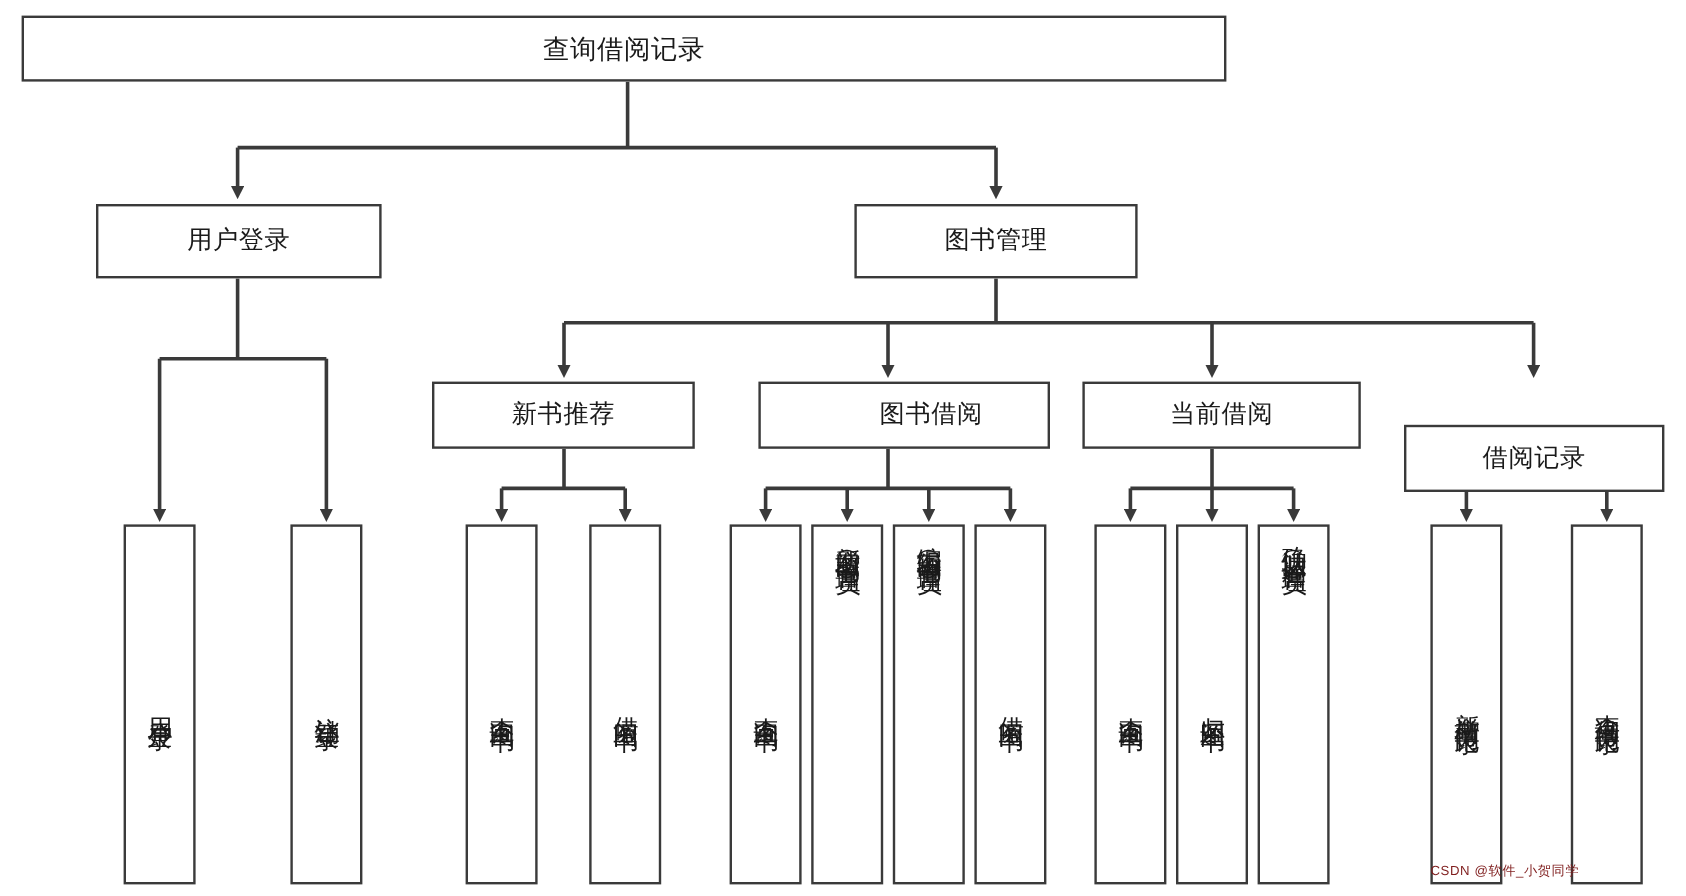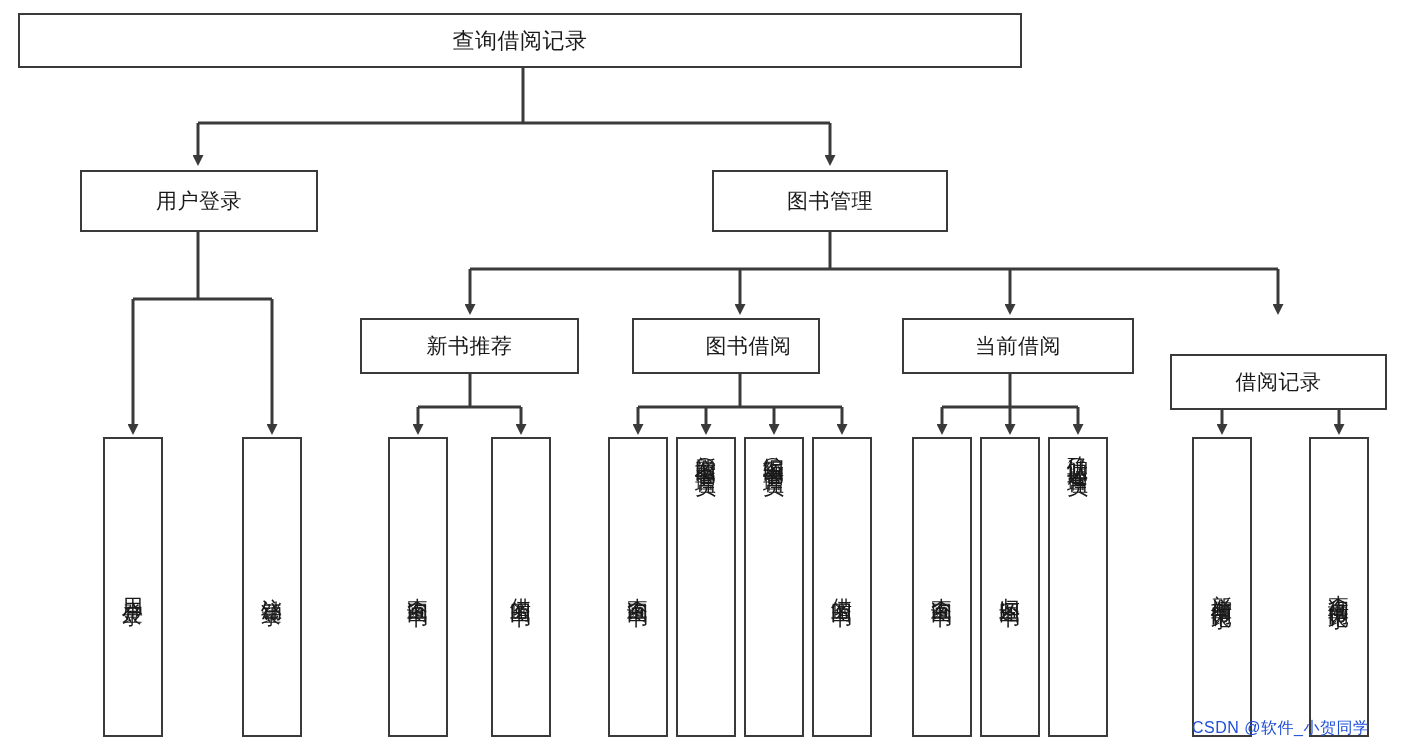--- a/index.html
+++ b/index.html
@@ -57,22 +57,22 @@
     text-orientation: upright;
     font-size: 21px;
     line-height: 1.0;
     letter-spacing: 3px;
   }
   .node.leaf.mid {
     align-items: center;
   }
   .watermark {
     position: absolute;
-    font-size: 16px;
-    color: #1d4ed8;
+    font-size: 11px;
+    color: #7f1d1d;
     white-space: nowrap;
     letter-spacing: 0.5px;
     user-select: none;
   }
 </style>
 </head>
 <body>
 
 <div id="stage">
 
@@ -134,21 +134,21 @@
   <div class="node horiz" style="left:80px; top:170px; width:238px; height:62px;">
     <span class="lbl">用户登录</span>
   </div>
   <div class="node horiz" style="left:712px; top:170px; width:236px; height:62px;">
     <span class="lbl">图书管理</span>
   </div>
 
   <div class="node horiz" style="left:360px; top:318px; width:219px; height:56px;">
     <span class="lbl">新书推荐</span>
   </div>
-  <div class="node horiz" style="left:632px; top:318px; width:188px; height:56px;padding-left:45px;">
+  <div class="node horiz" style="left:632px; top:318px; width:243px; height:56px;padding-left:45px;">
     <span class="lbl">图书借阅</span>
   </div>
   <div class="node horiz" style="left:902px; top:318px; width:232px; height:56px;">
     <span class="lbl">当前借阅</span>
   </div>
   <div class="node horiz" style="left:1170px; top:318px; width:217px; height:56px;margin-top:36px;">
     <span class="lbl">借阅记录</span>
   </div>
 
   <div class="node leaf mid" style="left:103px; top:437px; width:60px; height:300px;">

